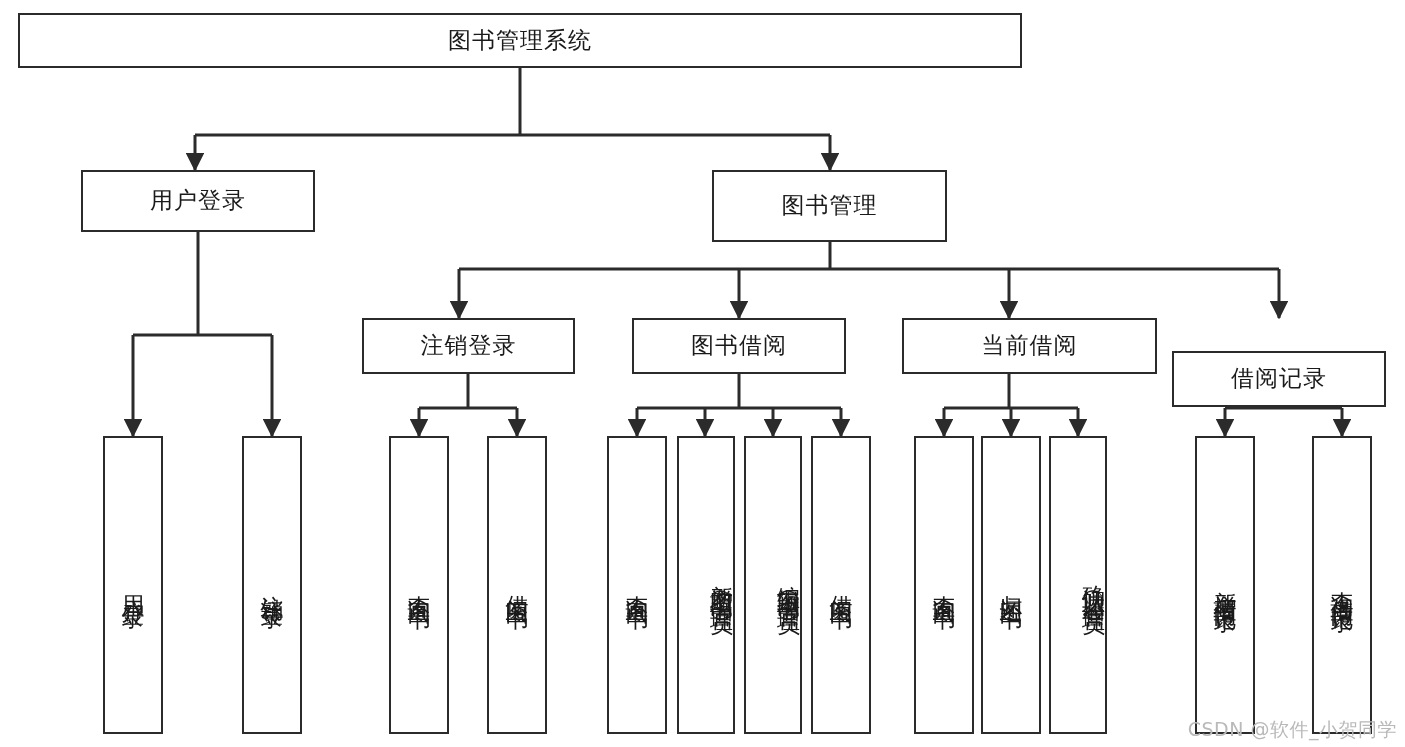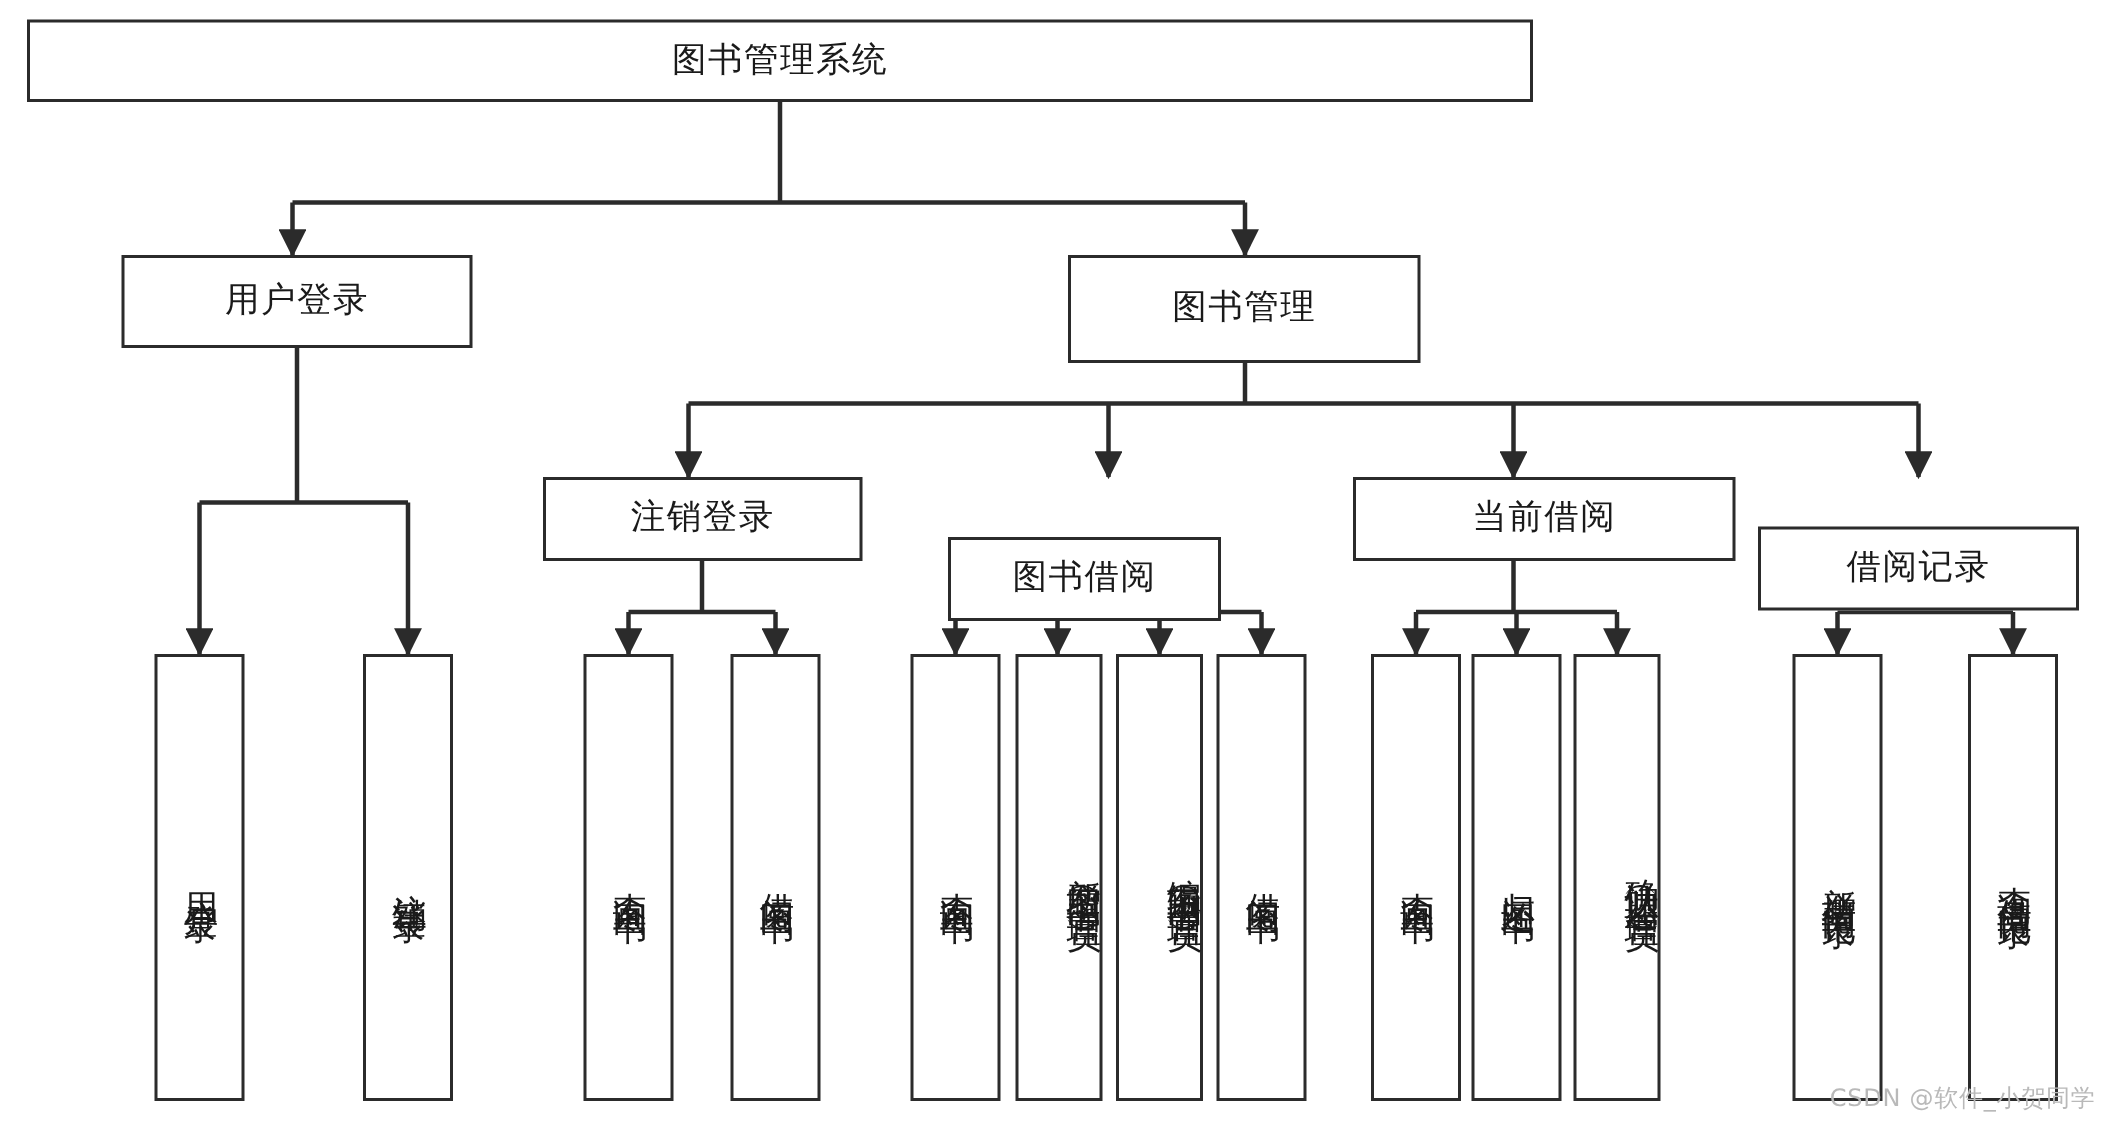--- a/index.html
+++ b/index.html
@@ -52,21 +52,21 @@
   }
   .node.vert .vtext {
     writing-mode: vertical-rl;
     text-orientation: upright;
     white-space: nowrap;
   }
   #watermark {
     position: absolute;
     right: 8px;
     bottom: 4px;
-    font-size: 16px;
+    font-size: 19px;
     color: #b9b9b9;
     letter-spacing: 0.5px;
     white-space: nowrap;
     font-family: "DejaVu Sans", "Liberation Sans", sans-serif;
   }
 </style>
 </head>
 <body>
 
 <div id="canvas">
@@ -134,21 +134,21 @@
   </div>
 
   <div class="node horiz" style="left:712px; top:170px; width:235px; height:72px;">
     <span>图书管理</span>
   </div>
 
   <div class="node horiz" style="left:362px; top:318px; width:213px; height:56px;">
     <span>注销登录</span>
   </div>
 
-  <div class="node horiz" style="left:632px; top:318px; width:182px; height:56px;margin-top:40px;">
+  <div class="node horiz" style="left:632px; top:318px; width:214px; height:56px;">
     <span>图书借阅</span>
   </div>
 
   <div class="node horiz" style="left:902px; top:318px; width:255px; height:56px;">
     <span>当前借阅</span>
   </div>
 
   <div class="node horiz" style="left:1172px; top:318px; width:214px; height:56px;margin-top:33px;">
     <span>借阅记录</span>
   </div>

